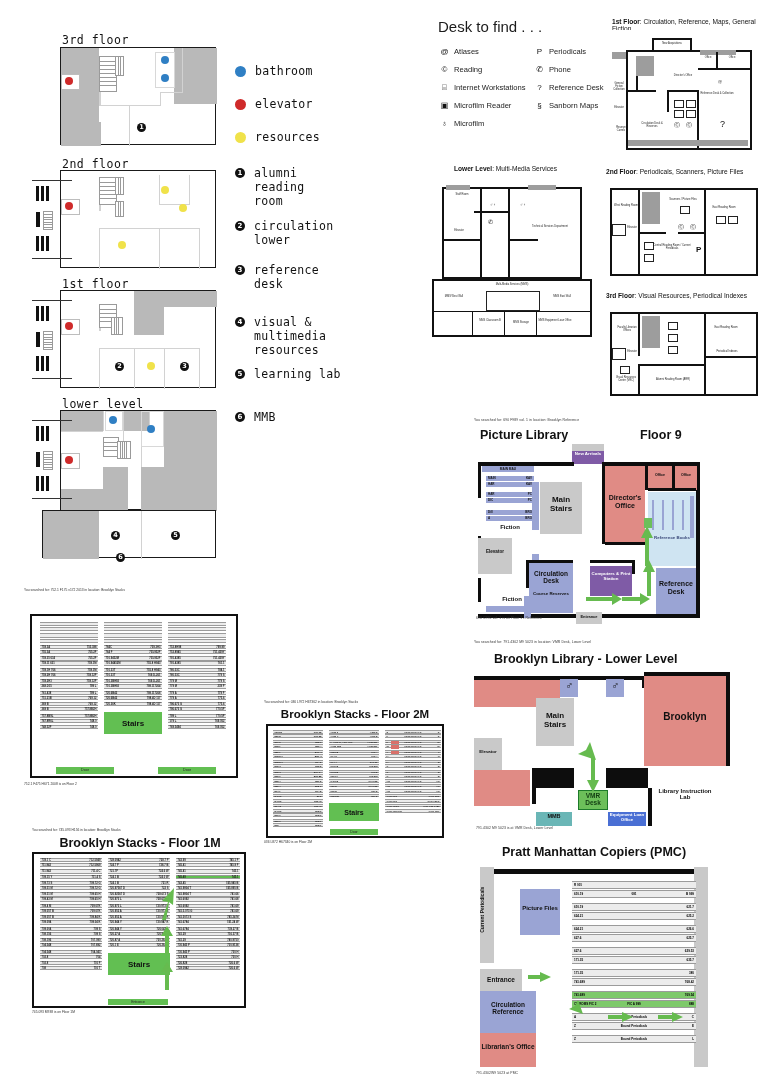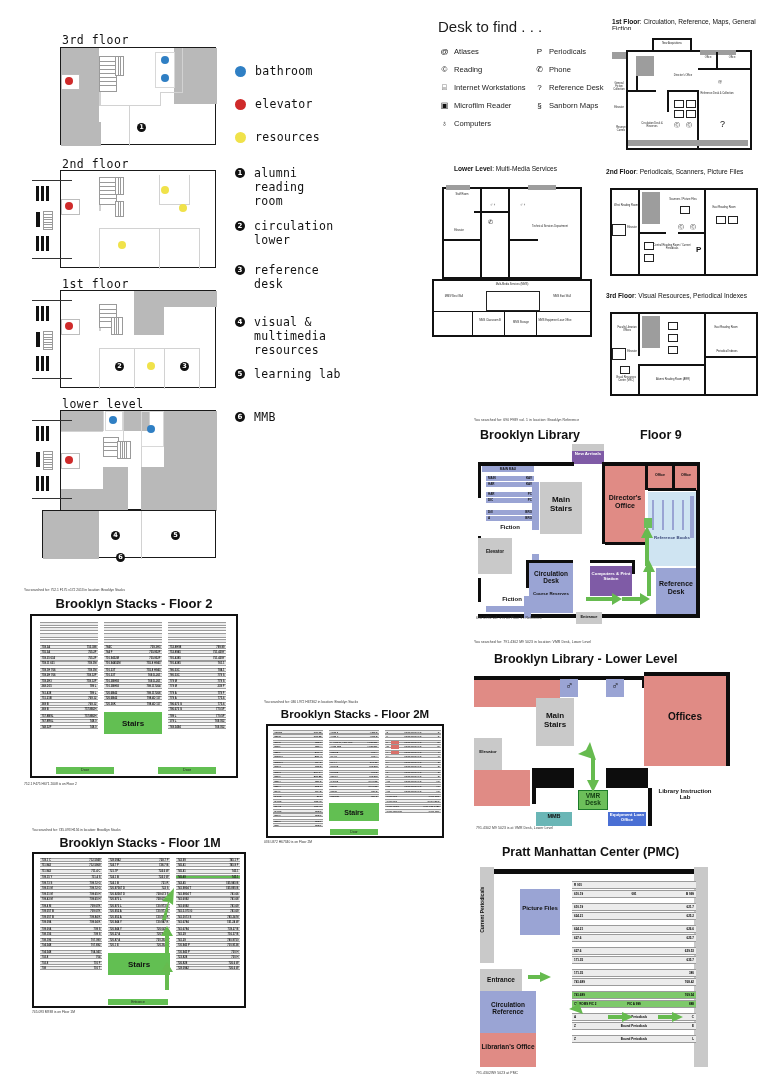--- a/index.html
+++ b/index.html
@@ -342,21 +342,21 @@
   <div class="wtf-item" style="left:2px;top:65px;">
     <span class="wtf-ic">⌸</span>
     <span>Internet Workstations</span>
     </div>
   <div class="wtf-item" style="left:2px;top:83px;">
     <span class="wtf-ic">▣</span>
     <span>Microfilm Reader</span>
     </div>
   <div class="wtf-item" style="left:2px;top:101px;">
     <span class="wtf-ic">♁</span>
-    <span>Computers</span>
+    <span>Microfilm</span>
     </div>
 
   <div class="wtf-item" style="left:97px;top:29px;">
     <span class="wtf-ic">P</span>
     <span>Periodicals</span>
     </div>
   <div class="wtf-item" style="left:97px;top:47px;">
     <span class="wtf-ic">✆</span>
     <span>Phone</span>
     </div>
@@ -512,21 +512,21 @@
     <div class="aptxt" style="left:18px;top:46px;width:16px;">Elevator</div>
     <div class="apsq" style="left:14px;top:62px;width:8px;height:6px;"></div>
     <div class="apsq" style="left:62px;top:18px;width:8px;height:6px;"></div>
     <div class="apsq" style="left:62px;top:30px;width:8px;height:6px;"></div>
     <div class="apsq" style="left:62px;top:42px;width:8px;height:6px;"></div>
   </div>
 </div>
 
 <div class="cm-wrap" style="left:472px;top:418px;width:292px;height:200px;">
   <div class="cm-cap" style="position:absolute;left:2px;top:0;">You searched for: 690 F989 vol. 1  in location: Brooklyn Reference</div>
-  <div class="cm-title" style="position:absolute;left:8px;top:10px;font-size:12.5px;">Brooklyn Library</div>
+  <div class="cm-title" style="position:absolute;left:8px;top:10px;font-size:12.5px;">Picture Library</div>
   <div class="cm-title" style="position:absolute;left:168px;top:10px;font-size:12.5px;">Floor 9</div>
 
   <div class="abs" style="left:0;top:26px;width:292px;height:168px;">
 
     <div class="gry" style="left:100px;top:0;width:32px;height:7px;"></div>
     <div class="pur" style="left:100px;top:7px;width:32px;height:13px;"></div>
     <div class="cmtxt w" style="left:100px;top:8px;width:32px;font-size:4.4px;">New Arrivals</div>
 
     <div class="blk" style="left:6px;top:18px;width:96px;height:4px;"></div>
     <div class="blk" style="left:130px;top:18px;width:98px;height:4px;"></div>
@@ -632,21 +632,21 @@
   <div class="cm-cap" style="position:absolute;left:2px;top:0;">You searched for: 791.4302 M9 5023  in location: VMR Desk, Lower Level</div>
   <div class="cm-title" style="position:absolute;left:22px;top:12px;font-size:12.5px;">Brooklyn Library - Lower Level</div>
 
   <div class="abs" style="left:0;top:32px;width:292px;height:150px;">
     <div class="sal" style="left:2px;top:7px;width:86px;height:28px;"></div>
     <div class="blk" style="left:2px;top:4px;width:172px;height:4px;"></div>
     <div class="blk" style="left:170px;top:4px;width:4px;height:12px;"></div>
     <div class="blk" style="left:172px;top:0px;width:86px;height:4px;"></div>
     <div class="blk" style="left:254px;top:0px;width:4px;height:94px;"></div>
     <div class="sal" style="left:172px;top:4px;width:82px;height:90px;"></div>
-    <div class="cmtxt" style="left:172px;top:40px;width:82px;font-size:10px;">Offices</div>
+    <div class="cmtxt" style="left:172px;top:40px;width:82px;font-size:10px;">Brooklyn</div>
     <div class="per" style="left:88px;top:7px;width:18px;height:18px;"></div>
     <div class="cmtxt" style="left:88px;top:8px;width:18px;font-size:11px;">♂</div>
     <div class="per" style="left:134px;top:7px;width:18px;height:18px;"></div>
     <div class="cmtxt" style="left:134px;top:8px;width:18px;font-size:11px;">♂</div>
     <div class="gry" style="left:64px;top:26px;width:38px;height:48px;"></div>
     <div class="cmtxt" style="left:64px;top:40px;width:38px;font-size:8px;white-space:pre-line;">Main Stairs</div>
     <div class="gry" style="left:2px;top:66px;width:28px;height:32px;"></div>
     <div class="cmtxt" style="left:2px;top:78px;width:28px;font-size:4.4px;">Elevator</div>
     <div class="sal" style="left:2px;top:98px;width:56px;height:36px;"></div>
     <div class="blk" style="left:60px;top:96px;width:42px;height:20px;"></div>
@@ -665,21 +665,21 @@
       <path d="M2 2 L18 18 L22 10 L28 28 L10 22 L18 18 Z" fill="#66bb4f"></path>
     </svg>
     <svg class="arrow" style="left:114px;top:86px;width:14px;height:34px;" viewBox="0 0 14 34">
       <path d="M5 0 V22 H1 L7 34 L13 22 H9 V0 Z" fill="#66bb4f"></path>
     </svg>
   </div>
   <div class="cm-cap" style="position:absolute;left:4px;top:186px;">791.4302 M9 5023  is at VMR Desk, Lower Level</div>
 </div>
 
 <div class="cm-wrap" style="left:472px;top:845px;width:292px;height:235px;">
-  <div class="cm-title" style="position:absolute;left:30px;top:0;font-size:12.5px;">Pratt Manhattan Center (PMC)</div>
+  <div class="cm-title" style="position:absolute;left:30px;top:0;font-size:12.5px;">Pratt Manhattan Copiers (PMC)</div>
   <div class="abs" style="left:0;top:22px;width:292px;height:200px;">
     <div class="gry" style="left:8px;top:0;width:14px;height:96px;"></div>
     <div class="cmtxt" style="left:-24px;top:40px;width:70px;font-size:5px;transform:rotate(-90deg);">Current Periodicals</div>
     <div class="blk" style="left:22px;top:2px;width:200px;height:5px;"></div>
     <div class="gry" style="left:222px;top:0;width:14px;height:200px;"></div>
     <div class="per" style="left:48px;top:22px;width:40px;height:46px;"></div>
     <div class="cmtxt" style="left:48px;top:38px;width:40px;font-size:6px;white-space:pre-line;">Picture Files</div>
     <div class="gry" style="left:8px;top:102px;width:42px;height:22px;"></div>
     <div class="cmtxt" style="left:8px;top:109px;width:42px;font-size:6.5px;">Entrance</div>
     <div class="per" style="left:8px;top:124px;width:56px;height:42px;"></div>
@@ -765,21 +765,20 @@
     </svg>
     <svg class="arrow" style="left:186px;top:144px;width:26px;height:12px;" viewBox="0 0 26 12">
       <path d="M0 4 H14 V1 L25 6 L14 11 V8 H0 Z" fill="#66bb4f"></path>
     </svg>
   </div>
   <div class="cm-cap" style="position:absolute;left:4px;top:226px;">791.4302W9 5023  at PMC</div>
 </div>
 
 <div class="st-wrap" style="left:20px;top:588px;width:228px;height:208px;">
   <div class="st-cap" style="left:4px;top:0;">You searched for: 752.1 F175 v172 2013  in location: Brooklyn Stacks</div>
-  <div class="st-title" style="position:absolute;left:0;top:8px;width:228px;font-size:13px;">Brooklyn Stacks - Floor 2</div>
   <div class="st-frame" style="left:10px;top:26px;width:208px;height:164px;">
     <div id="st0c0" class="st-col" style="left:8px;top:6px;width:58px;">
         <div class="shelf blank" style="height: 4.2px; margin-bottom: 0.9px;"></div>
         <div class="shelf blank" style="height: 4.2px; margin-bottom: 2.2px;"></div>
         <div class="shelf blank" style="height: 4.2px; margin-bottom: 0.9px;"></div>
         <div class="shelf blank" style="height: 4.2px; margin-bottom: 2.2px;"></div>
         <div class="shelf" style="height: 4.2px; margin-bottom: 0.9px;">
           <span class="l" style="font-size: 2.7px; line-height: 4.2px;">759.3A</span>
           <span class="r" style="font-size: 2.7px; line-height: 4.2px;">755.388</span>
         </div>

